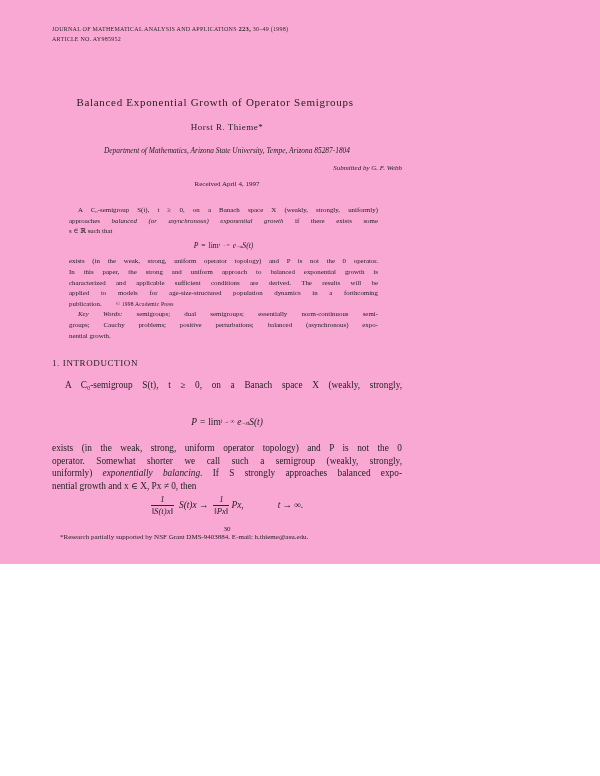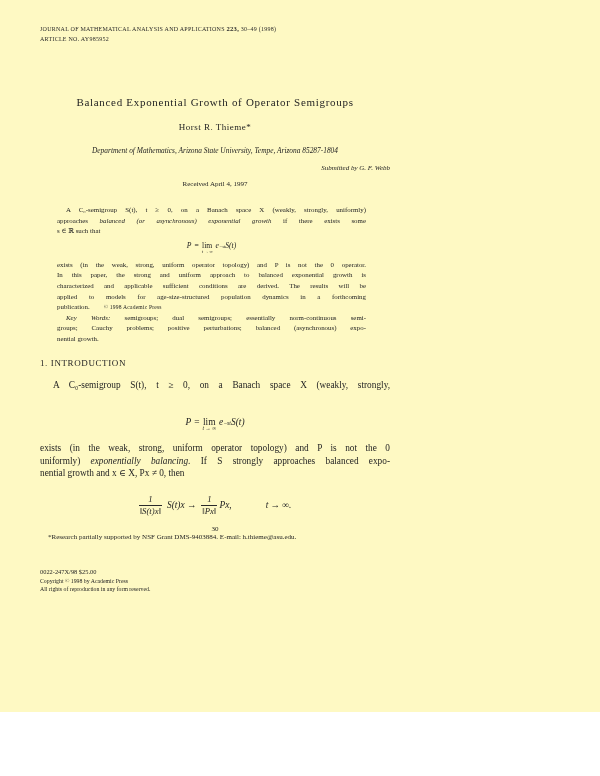--- a/index.html
+++ b/index.html
@@ -1,21 +1,21 @@
 <!DOCTYPE html>
 <html><head>
 <meta charset="utf-8">
 <style>
   html,body { margin:0; padding:0; background:#ffffff; }
   .page {
-    position:relative; width:600px; height:712px; background:#fef9c3;
+    position:relative; width:600px; height:564px; background:#f9a8d4;
     font-family:"Liberation Serif","DejaVu Serif",serif;
     color:#242424; overflow:hidden;
   }
-  .abs { position:absolute; }
+  .abs { position:absolute;margin-left:12px; }
   .col { left:40px; width:350px; }
   .b { font-weight:bold; }
   .it { font-style:italic; }
 
   
   .jheader { left:40px; top:24px; width:520px; font-size:6px; letter-spacing:0.25px; line-height:10px; color:#2b2b2b; }
   .jheader .b { font-size:6.6px; }
 
   
   .title   { top:96px;  font-size:11px;  letter-spacing:0.7px; text-align:center; font-weight:normal; margin:0; }
@@ -29,21 +29,21 @@
   .jl { text-align:justify; text-align-last:justify; }
   .jl.last { text-align-last:auto; }
   .ind9  { text-indent:9px; }
   .ind13 { text-indent:13px; }
   .acad-note { margin-left:14px; font-size:5.6px; letter-spacing:0.2px; }
 
   
   .formula { display:flex; justify-content:center; }
   .flim { align-items:baseline; }
   .flim .eq { margin:0 3px; }
-  .limwrap { display:inline-flex; flex-direction:column; align-items:center; margin-right:3px; }
+  .limwrap { display:inline-flex; align-items:center; margin-right:3px; }
   .limsub { font-style:italic; font-size:0.58em; line-height:1; margin-top:-1px; }
   .flim sup { font-size:0.62em; font-style:italic; line-height:0; }
   .abs-formula { margin:4px 0 5px; font-size:7.6px; }
   .intro-formula { left:40px; top:417px; width:350px; font-size:9.4px; }
   .ffrac { left:40px; top:494px; width:350px; font-size:9.4px; align-items:center; font-style:italic; }
   .frac { display:inline-flex; flex-direction:column; align-items:center; font-size:8.7px; line-height:1.25; }
   .frac .den { border-top:0.8px solid #2a2a2a; padding:0 1px; }
   .mid { margin:0 5px; }
   .tailpx { margin-left:2px; }
   .cond { margin-left:34px; }
@@ -122,20 +122,21 @@
       <span>lim</span>
       <span class="limsub">t → ∞</span>
     </span>
     <span class="it">e</span>
       <sup>−st</sup>
       <span class="it">S(t)</span>
   </div>
 
   <div class="abs bodytext intro2">
     <div class="jl">exists (in the weak, strong, uniform operator topology) and P is not the 0</div>
+    <div class="jl">operator. Somewhat shorter we call such a semigroup (weakly, strongly,</div>
     <div class="jl"><span>uniformly) </span><em>exponentially balancing</em><span>. If S strongly approaches balanced expo-</span></div>
     <div class="jl last">nential growth and x ∈ X, Px ≠ 0, then</div>
   </div>
 
   <div class="abs formula ffrac">
     <span class="frac">
       <span class="num">1</span>
       <span class="den">‖S(t)x‖</span>
     </span>
     <span class="mid">S(t)x →</span>

